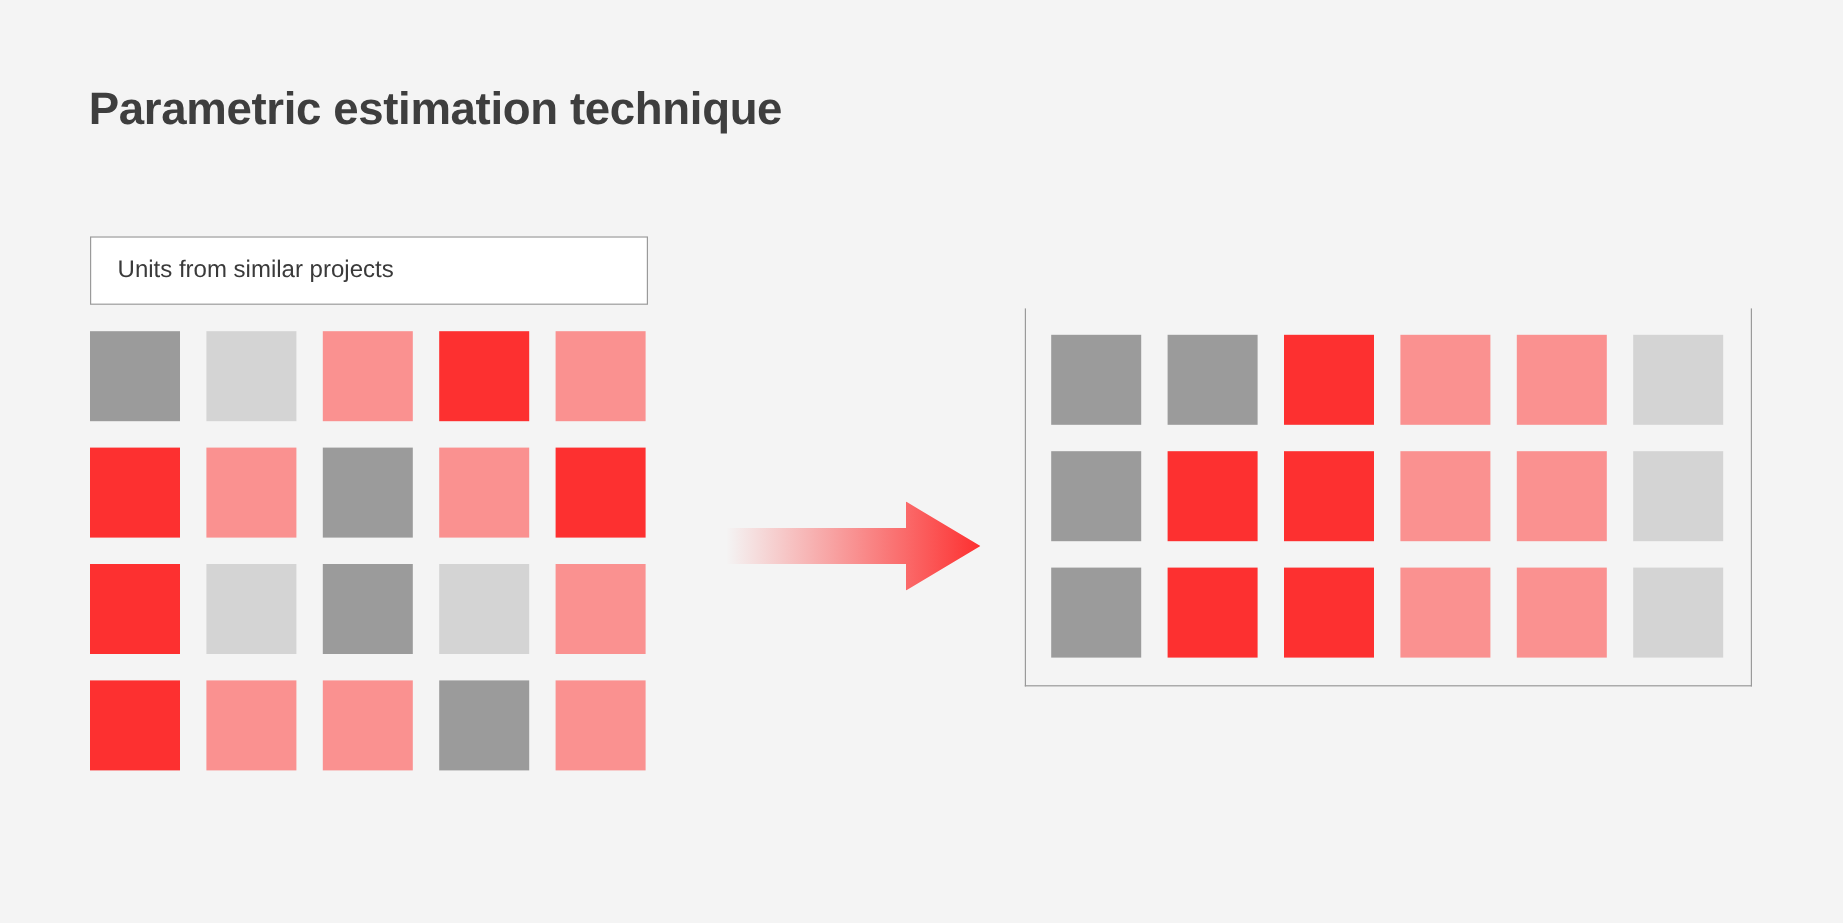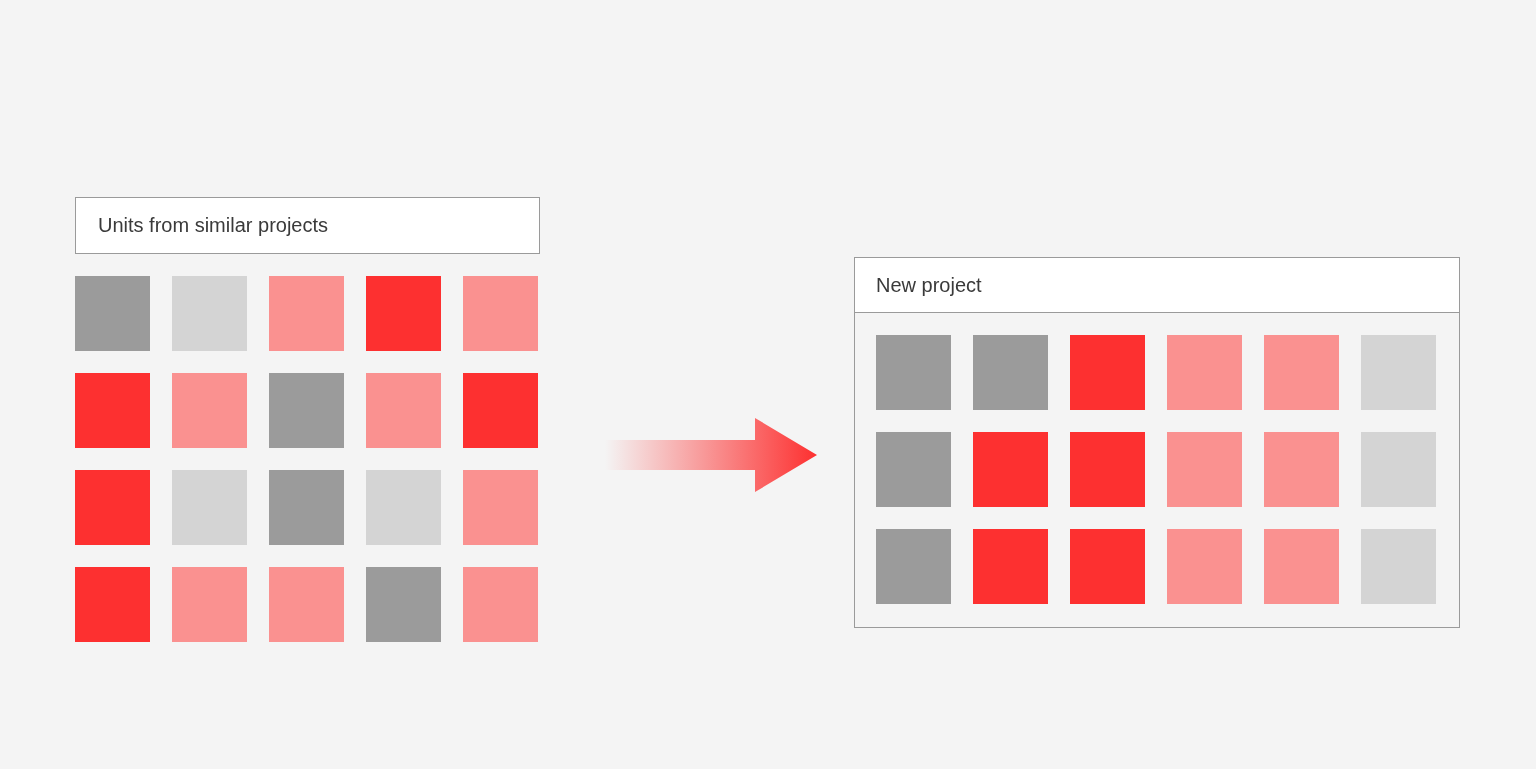--- a/index.html
+++ b/index.html
@@ -115,20 +115,21 @@
   .cell.red       { background: #fd3030; }
   .cell.salmon    { background: #fa9190; }
   .cell.gray      { background: #9b9b9b; }
   .cell.lightgray { background: #d4d4d4; }
 </style>
 </head>
 <body>
 
 <div id="stage">
 
+  <div class="page-title">Parametric estimation technique</div>
 
   <div class="left-panel">
     <div class="panel-header">
       <span>Units from similar projects</span>
     </div>
     <div class="left-grid" id="source-grid">
         <div class="cell gray"></div>
         <div class="cell lightgray"></div>
         <div class="cell salmon"></div>
         <div class="cell red"></div>
@@ -158,23 +159,20 @@
           <stop offset="0%" stop-color="#fd3030" stop-opacity="0"></stop>
           <stop offset="45%" stop-color="#fd3030" stop-opacity="0.45"></stop>
           <stop offset="100%" stop-color="#fd3030" stop-opacity="1"></stop>
         </linearGradient>
       </defs>
       <path d="M0,22 L150,22 L150,0 L212,37 L150,74 L150,52 L0,52 Z" fill="url(#arrowGrad)"></path>
     </svg>
   </div>
 
   <div class="right-panel">
-    <div class="panel-header">
-      <span>New project</span>
-    </div>
     <div class="right-body">
       <div class="right-grid" id="target-grid">
           <div class="cell gray"></div>
           <div class="cell gray"></div>
           <div class="cell red"></div>
           <div class="cell salmon"></div>
           <div class="cell salmon"></div>
           <div class="cell lightgray"></div>
           <div class="cell gray"></div>
           <div class="cell red"></div>

